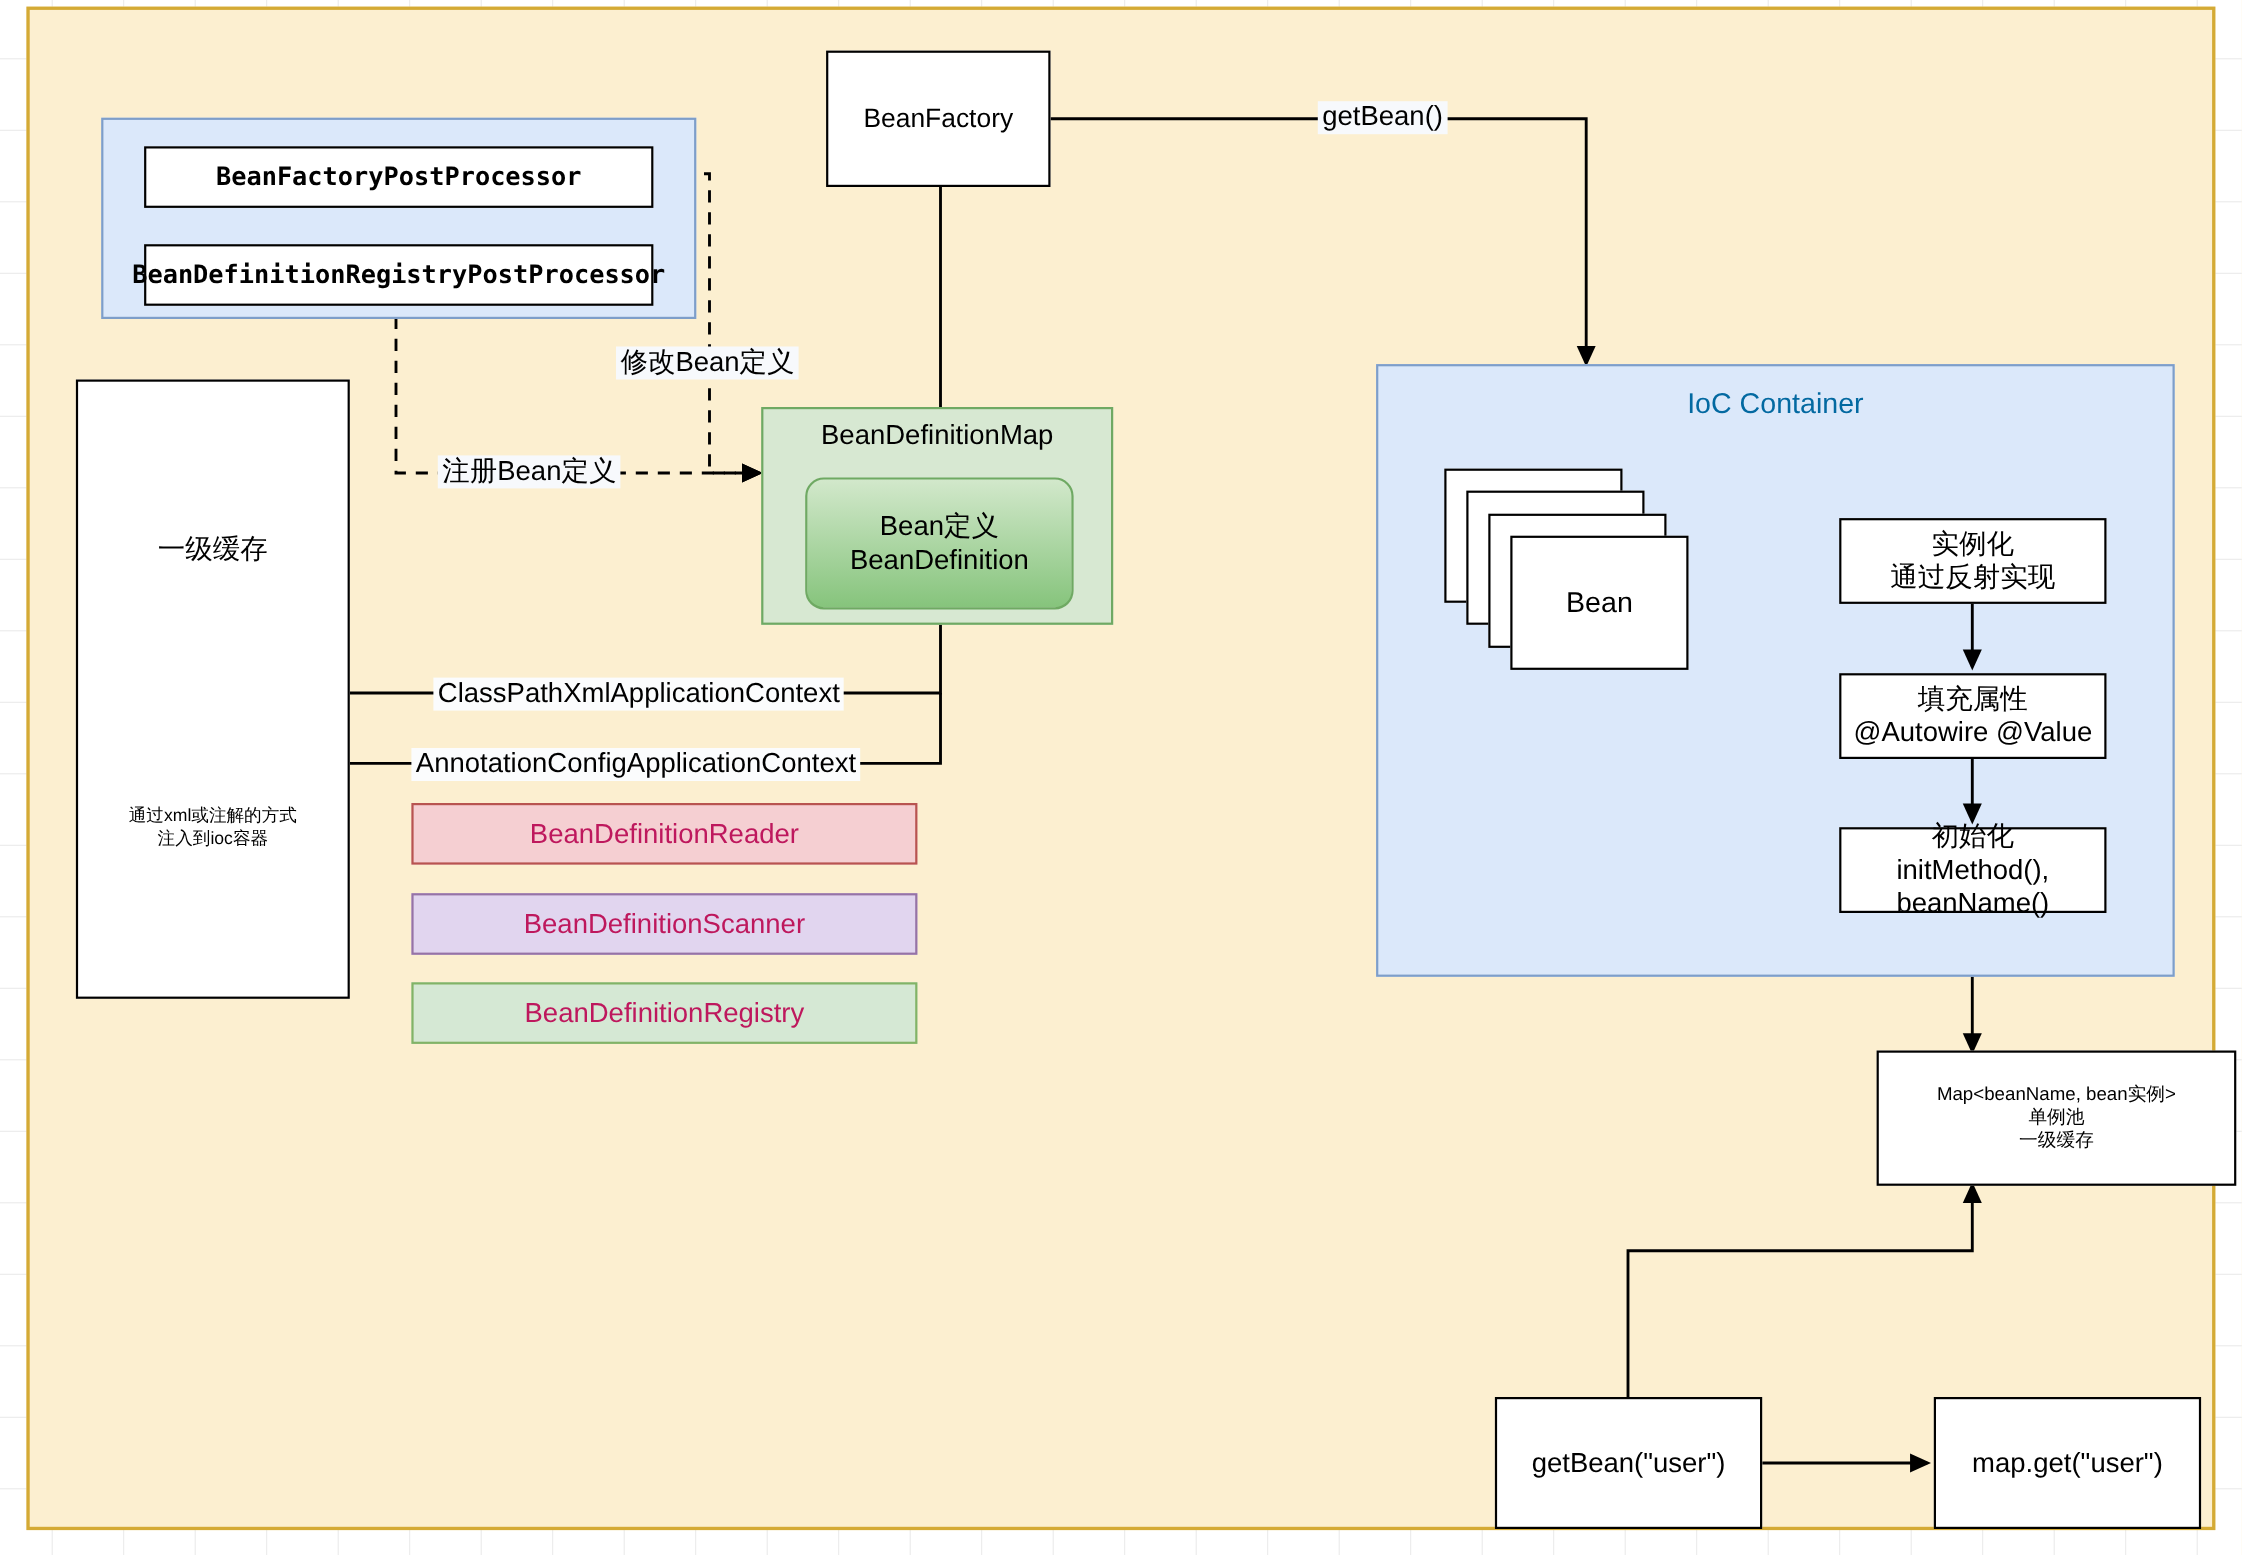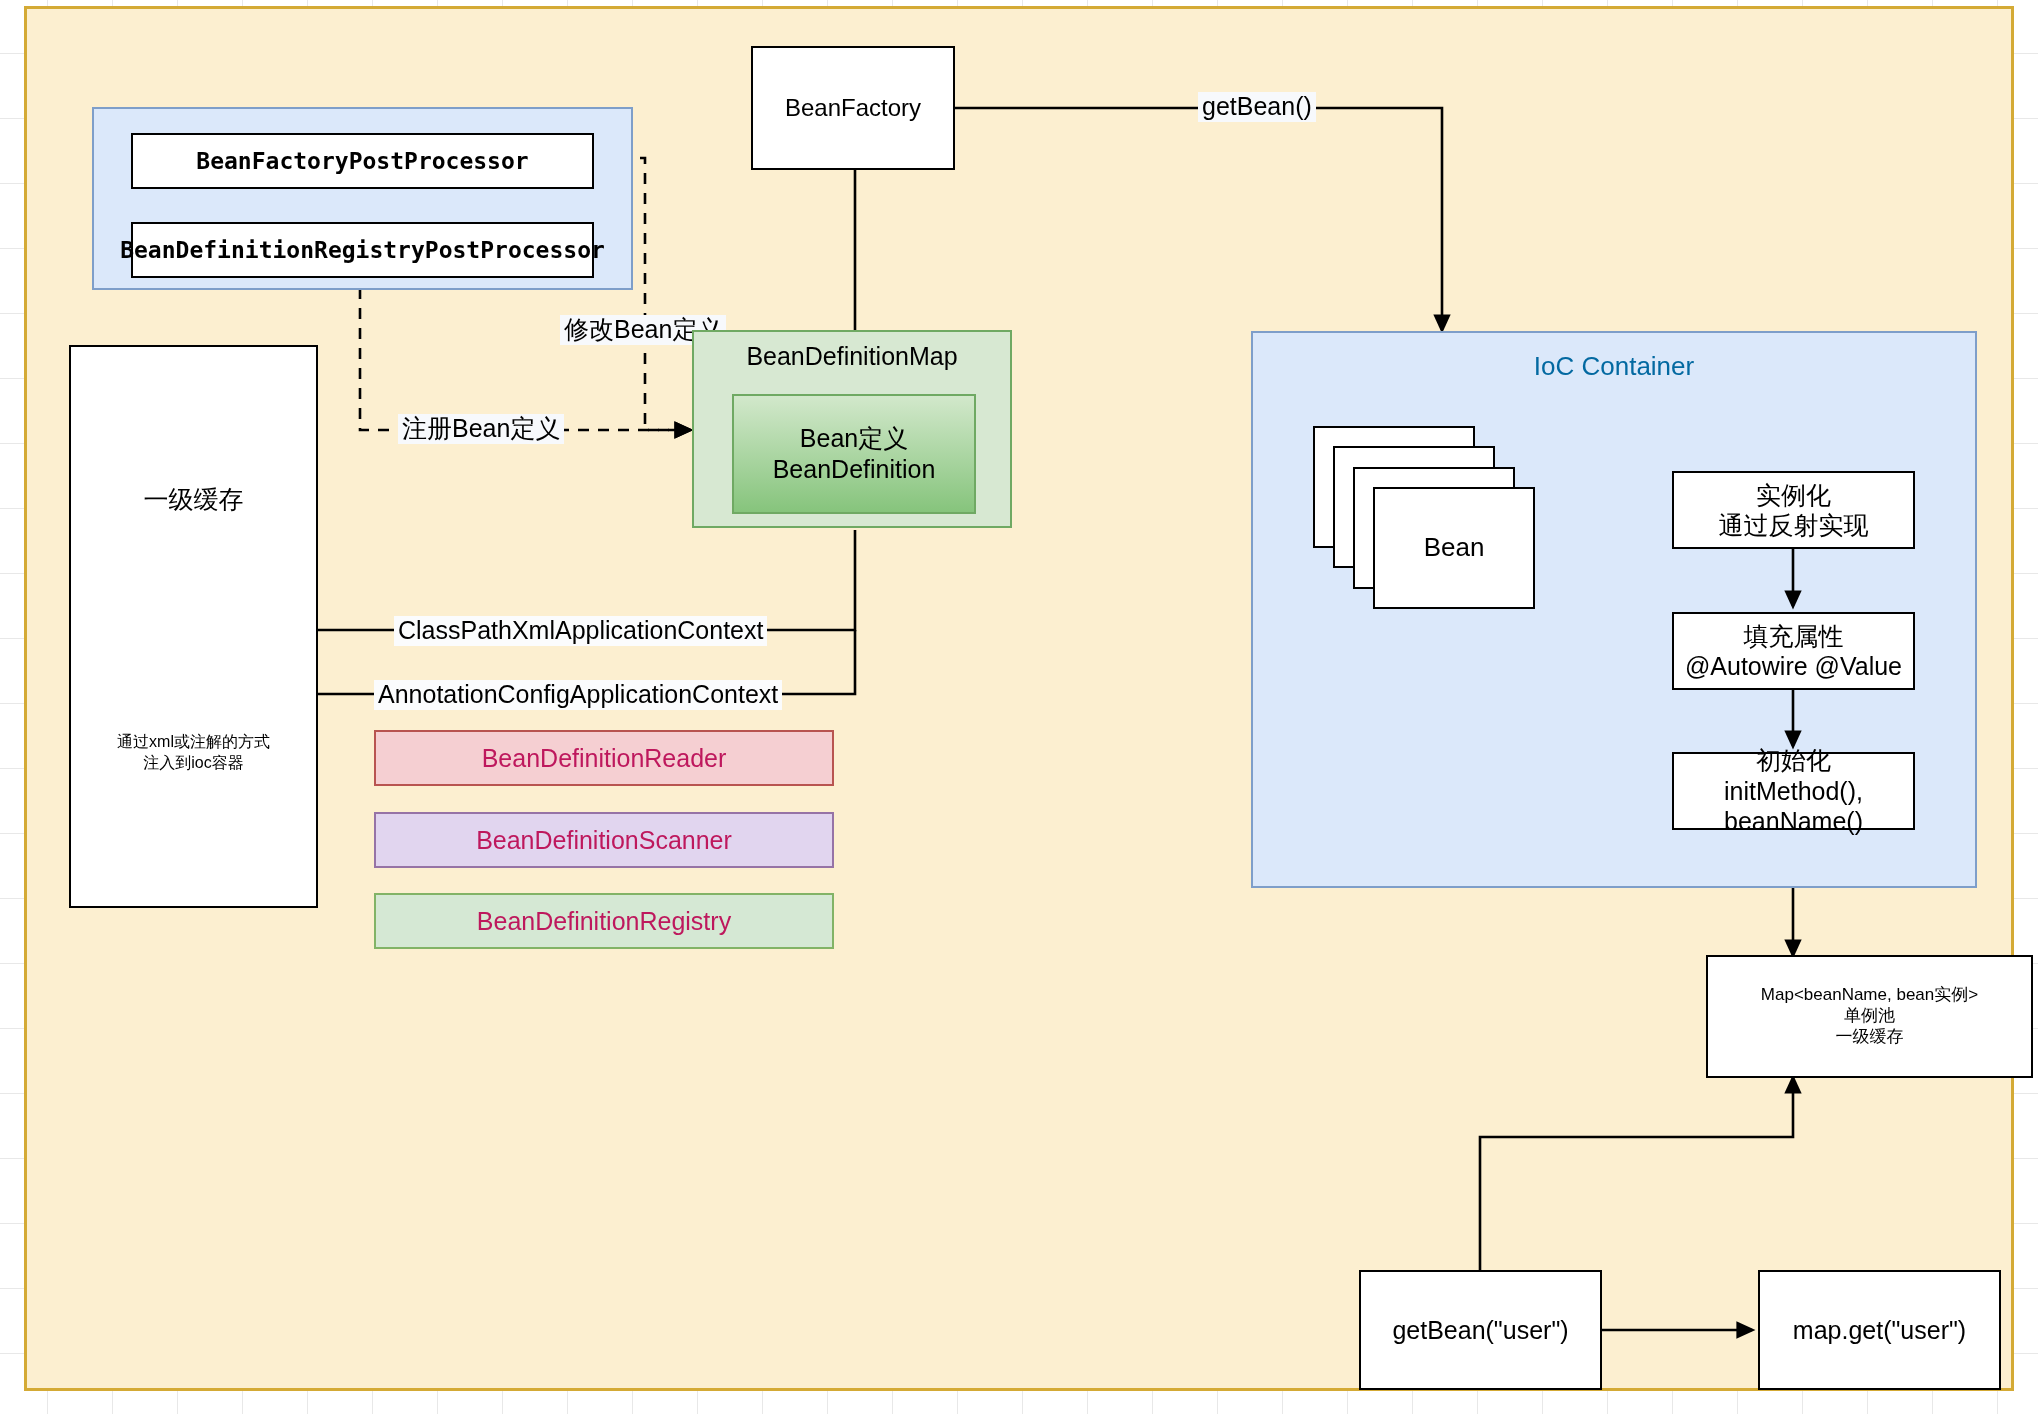--- a/index.html
+++ b/index.html
@@ -55,20 +55,21 @@
     background:#dbe8fa;
     border:2.4px solid #7e9ec9;
     box-sizing:border-box;
   }
 
   .greenmap{
     position:absolute;
     background:#d7e8d2;
     border:2.4px solid #6fa963;
     box-sizing:border-box;
+    margin-top:40px;
   }
   .greenmap .title{
     position:absolute;left:0;right:0;top:10px;
     font-size:25px;color:#000;text-align:center;
   }
   .greeninner{
     position:absolute;
     background:linear-gradient(to bottom,#d2e8cb,#86c47c);
     border:2px solid #6fa963;
     box-sizing:border-box;
@@ -171,21 +172,21 @@
     <span style="position:absolute;left:0;right:0;top:385px;font-size:16px;white-space:pre-line;line-height:1.3;">通过xml或注解的方式
 注入到ioc容器</span>
   </div>
 
   <div class="tag tag-ivory" style="left:394px;top:616px;">ClassPathXmlApplicationContext</div>
 
   <div class="tag tag-ivory" style="left:374px;top:680px;">AnnotationConfigApplicationContext</div>
 
   <div class="greenmap" style="left:692px;top:330px;width:320px;height:198px;">
     <div class="title">BeanDefinitionMap</div>
-    <div class="greeninner" style="left:38px;top:62px;width:244px;height:120px;">Bean定义
+    <div class="greeninner" style="left:38px;top:62px;width:244px;height:120px;border-radius:17px;">Bean定义
 BeanDefinition</div>
   </div>
 
   <div class="colorbox c-red" style="left:374px;top:730px;width:460px;height:56px;">BeanDefinitionReader</div>
   <div class="colorbox c-purple" style="left:374px;top:812px;width:460px;height:56px;">BeanDefinitionScanner</div>
   <div class="colorbox c-green" style="left:374px;top:893px;width:460px;height:56px;">BeanDefinitionRegistry</div>
 
   <div class="ioc" style="left:1251px;top:331px;width:726px;height:557px;">
     <div class="ioc-title">IoC Container</div>
   </div>

